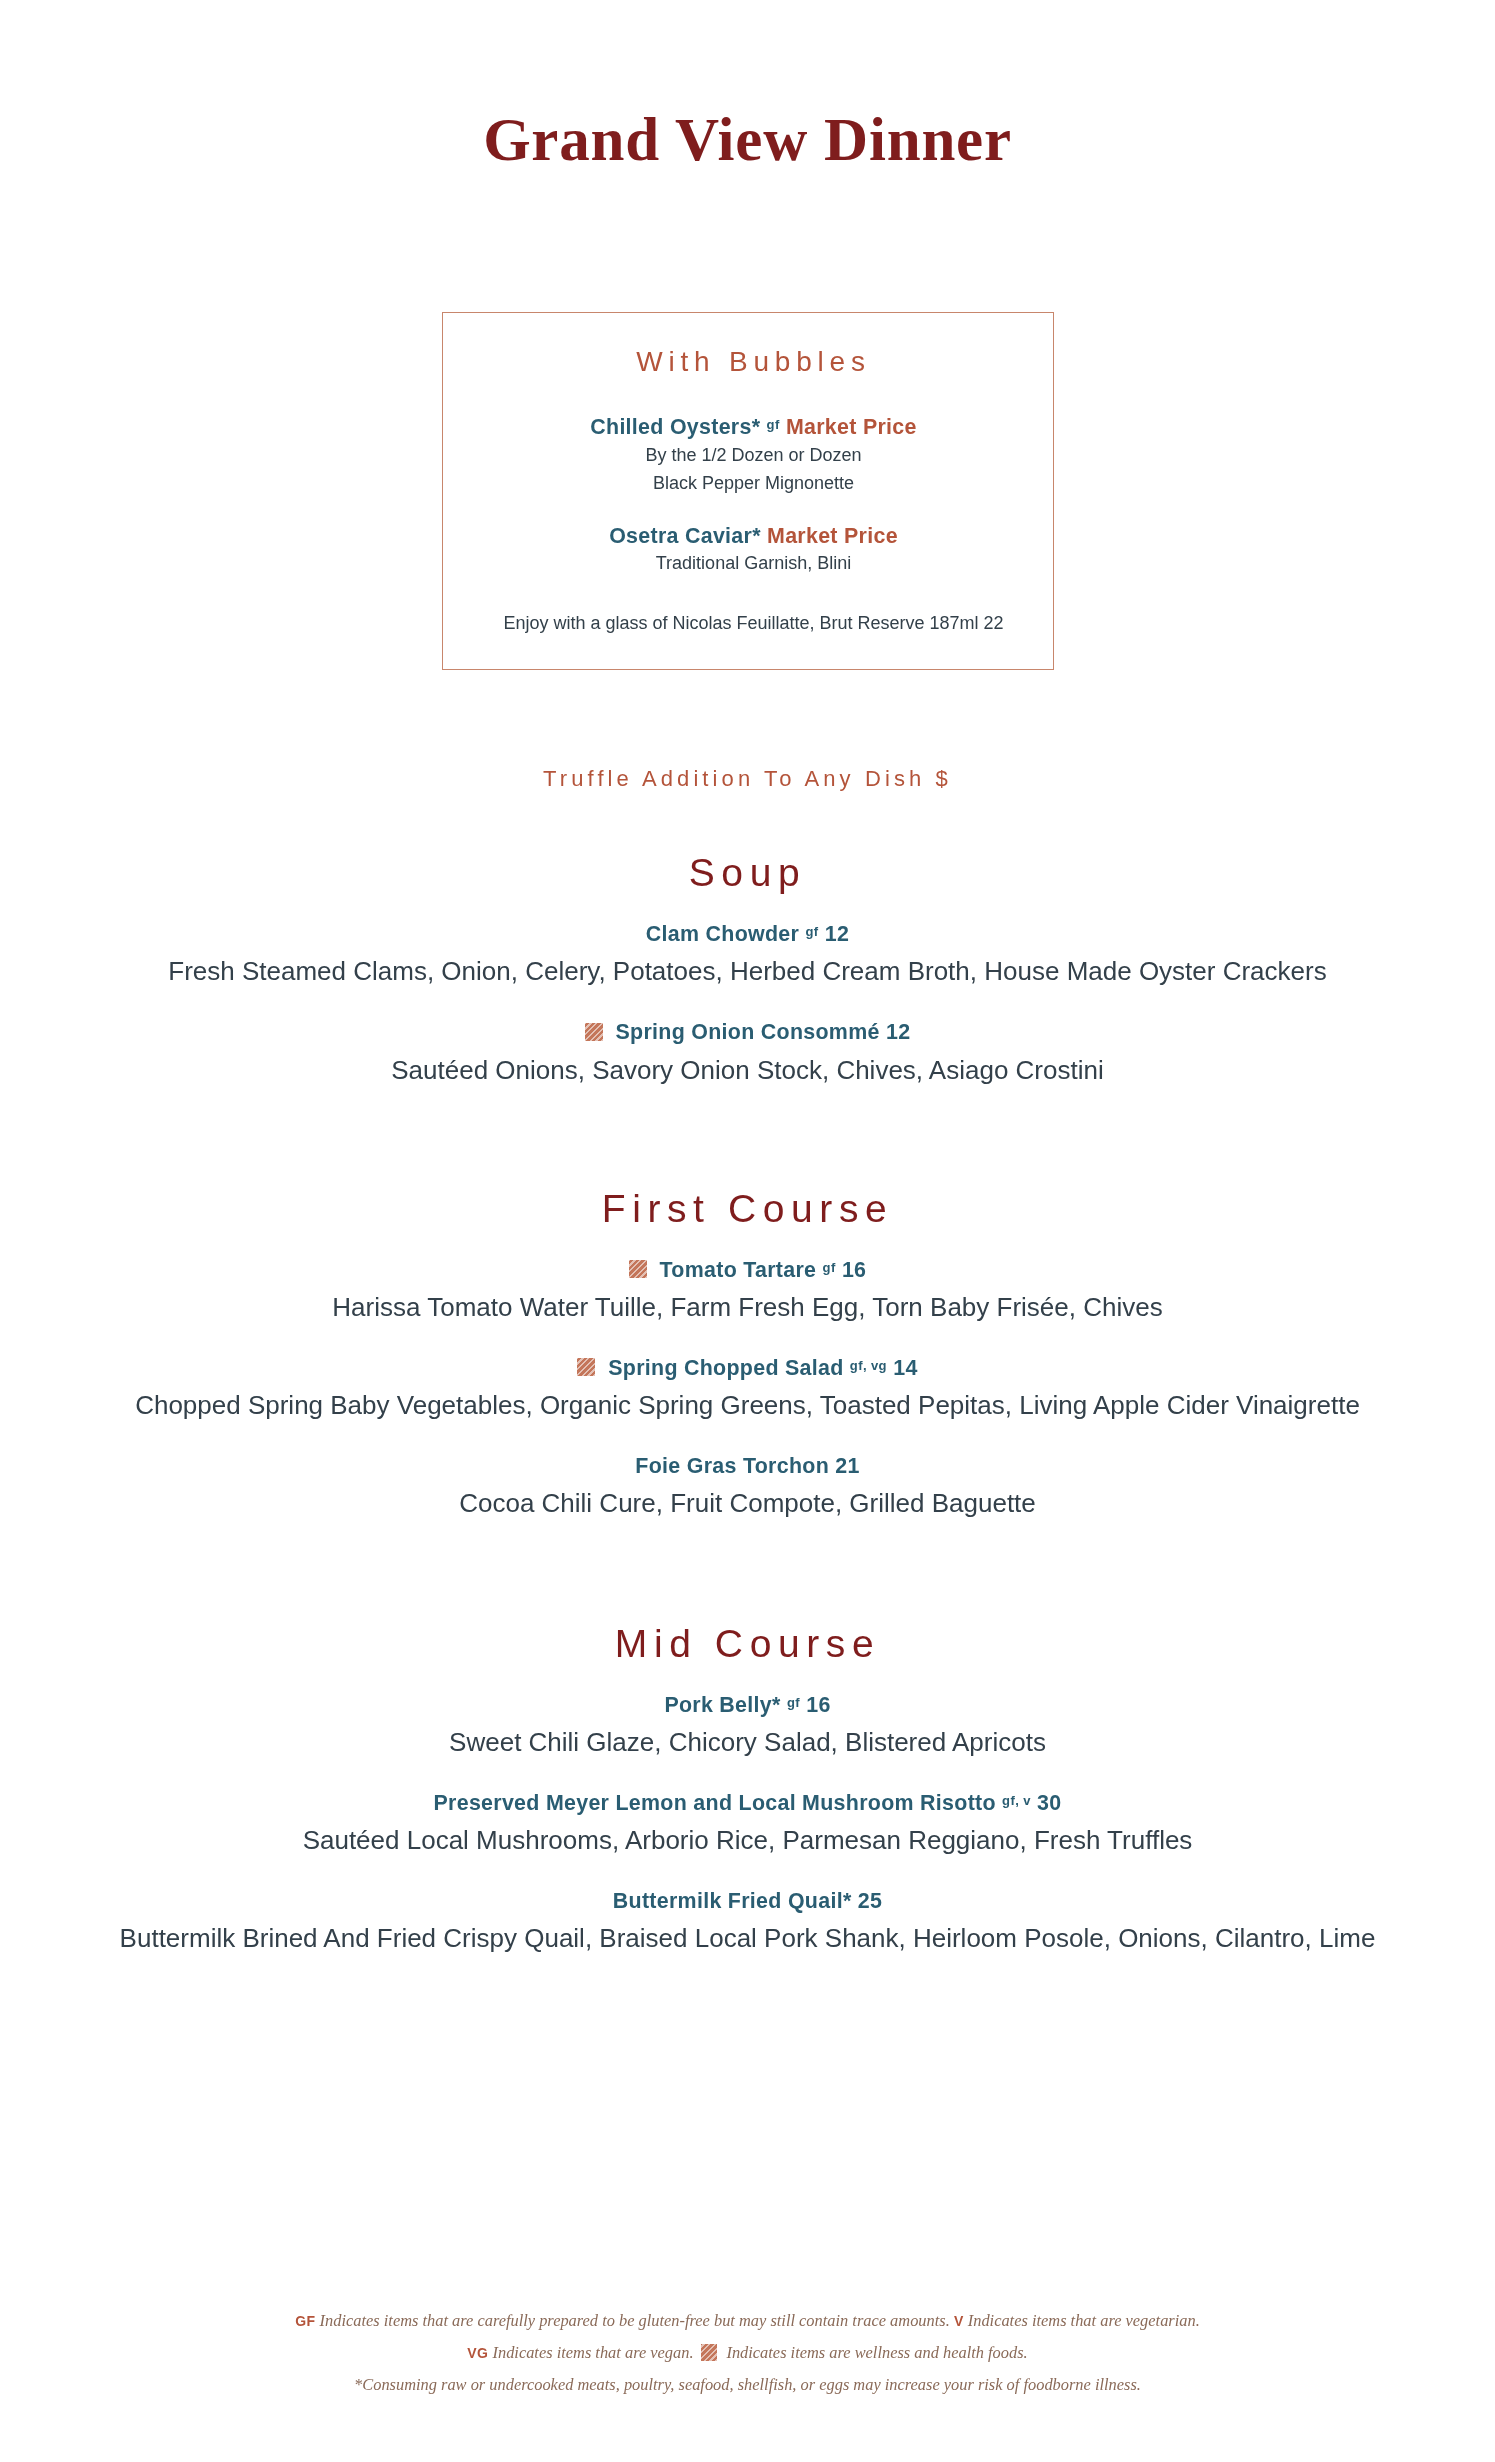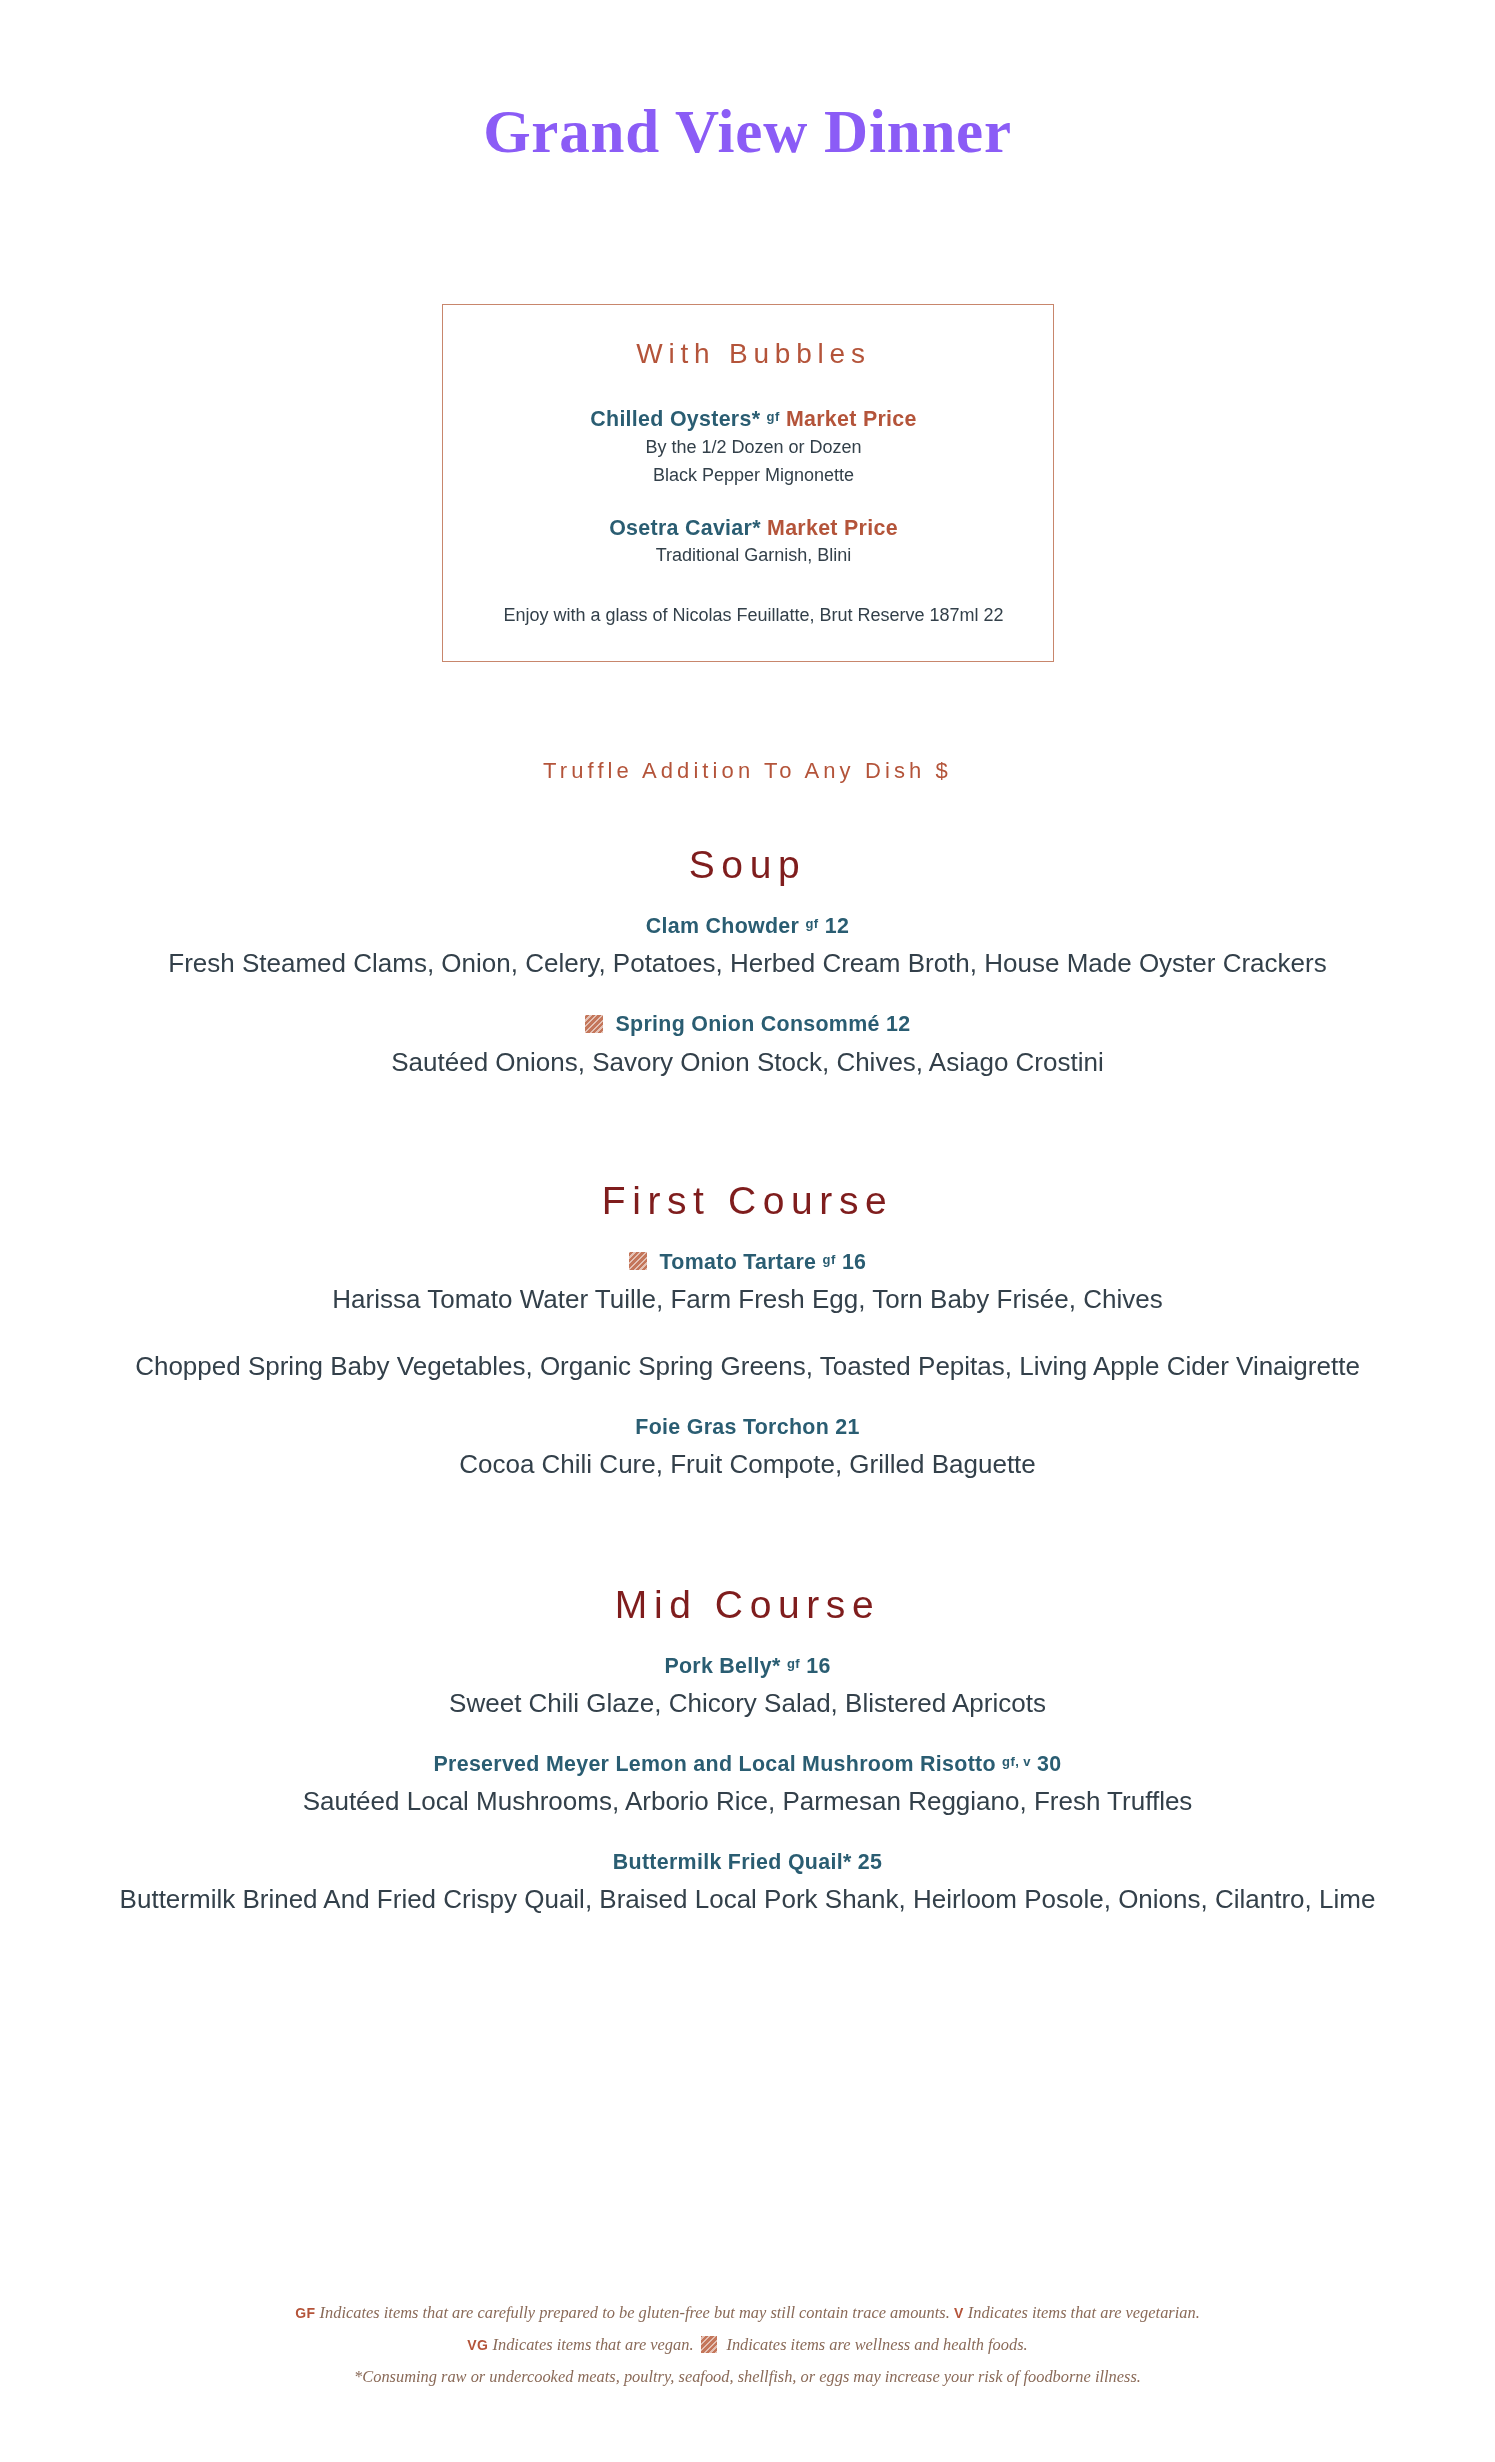--- a/index.html
+++ b/index.html
@@ -21,22 +21,22 @@
     padding: 0;
   }
 
   
   .menu-title {
     text-align: center;
     font-family: "Liberation Serif", serif;
     font-weight: bold;
     font-size: 61px;
     letter-spacing: 0.8px;
-    color: #8b5cf6;
-    margin: 0;
+    color: #7f1d1d;
+    margin: 8px;
     padding-top: 97px;
   }
 
   
   .bubbles-box {
     width: 612px;
     margin: 137px auto 0 auto;
     border: 0.8px solid #c8866c;
     padding: 33px 13px 35px 25px;
     text-align: center;
@@ -215,20 +215,26 @@
       <div class="item-title">
         <span class="wellness-icon"></span>
         <span>Tomato Tartare</span>
         <span class="tag">gf</span>
         <span class="price">16</span>
       </div>
       <div class="item-desc">Harissa Tomato Water Tuille, Farm Fresh Egg, Torn Baby Frisée, Chives</div>
     </div>
 
     <div class="menu-item">
+      <div class="item-title">
+        <span class="wellness-icon"></span>
+        <span>Spring Chopped Salad</span>
+        <span class="tag">gf, vg</span>
+        <span class="price">14</span>
+      </div>
       <div class="item-desc">Chopped Spring Baby Vegetables, Organic Spring Greens, Toasted Pepitas, Living Apple Cider Vinaigrette</div>
     </div>
 
     <div class="menu-item">
       <div class="item-title">
         <span>Foie Gras Torchon</span>
         <span class="price">21</span>
       </div>
       <div class="item-desc">Cocoa Chili Cure, Fruit Compote, Grilled Baguette</div>
     </div>

